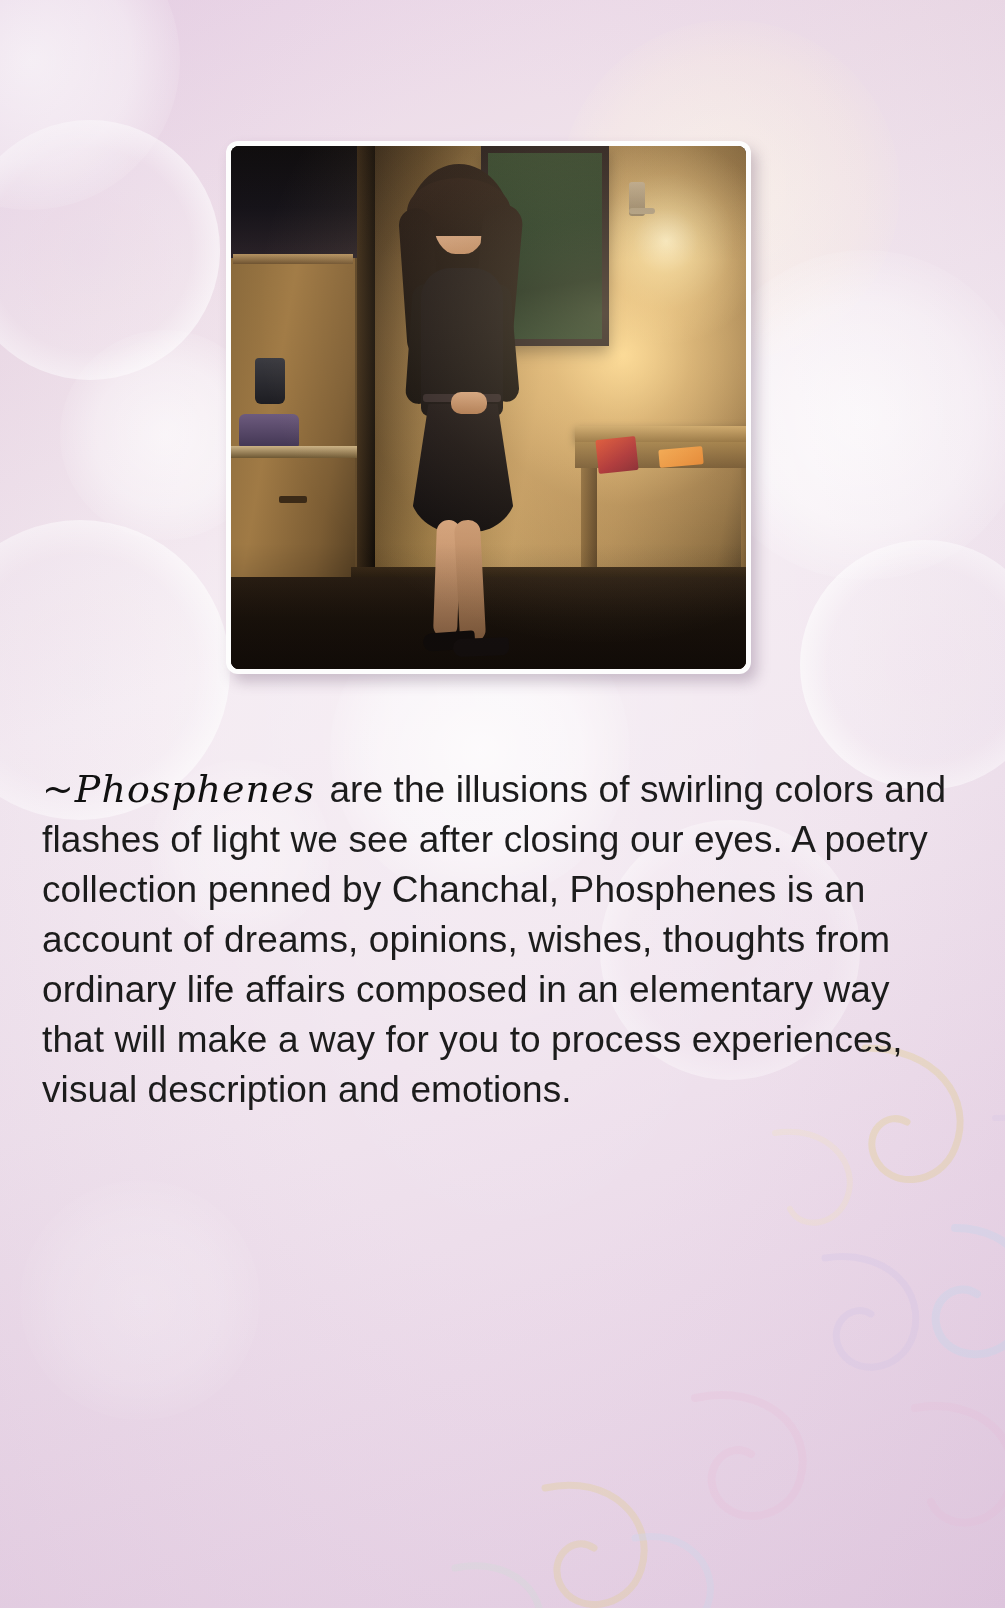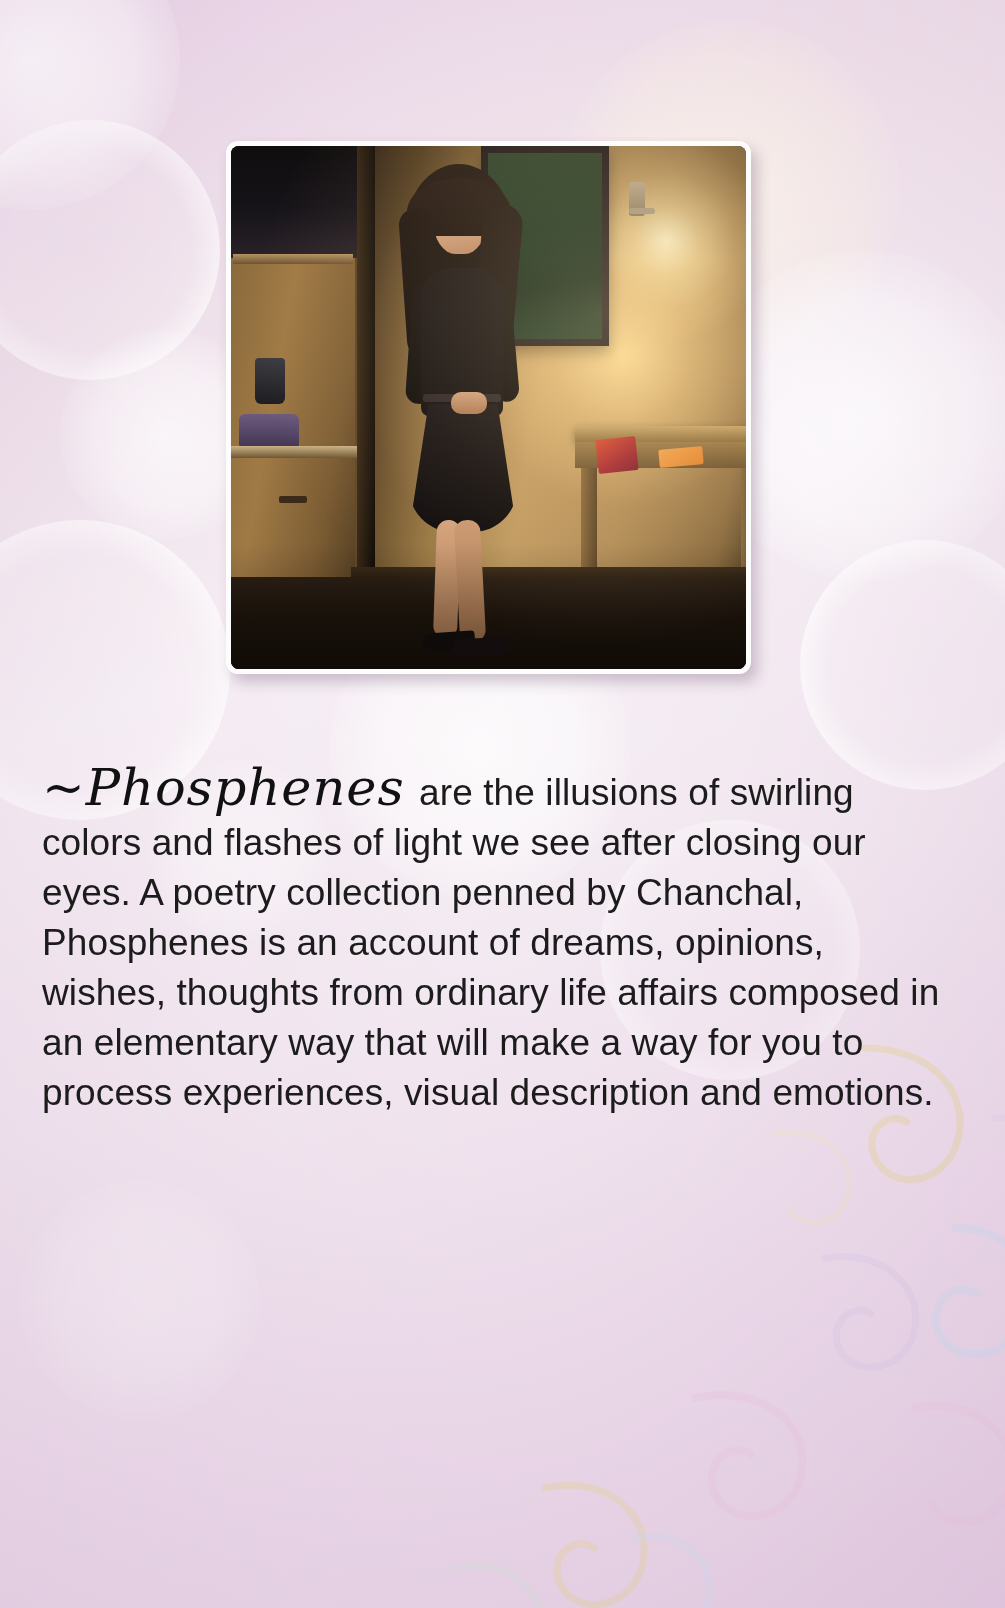--- a/index.html
+++ b/index.html
@@ -254,21 +254,21 @@
     color: #1c1c1c;
     font-size: 37px;
     line-height: 50px;
     letter-spacing: 0.1px;
     font-weight: 400;
   }
 
   .script-word {
     font-family: "DejaVu Serif", serif;
     font-style: italic;
-    font-size: 51px;
+    font-size: 38px;
     line-height: 0.9;
     letter-spacing: 1px;
     color: #111;
     padding-right: 4px;
   }
 </style>
 </head>
 <body>
 
 <div class="bg-base"></div>

